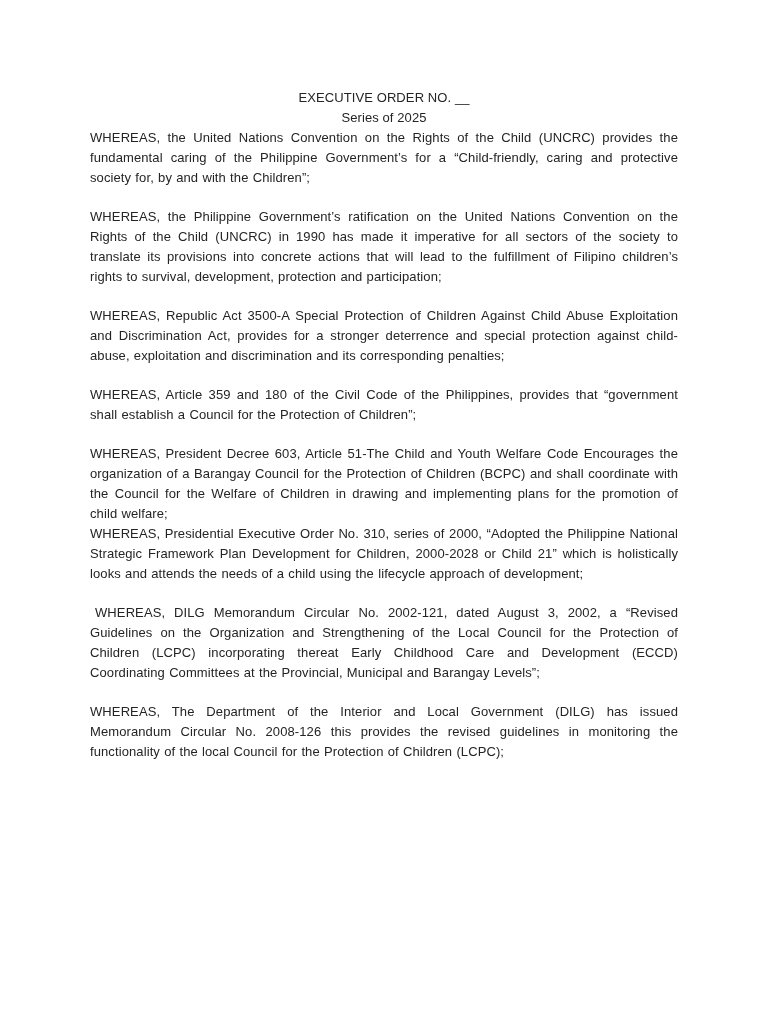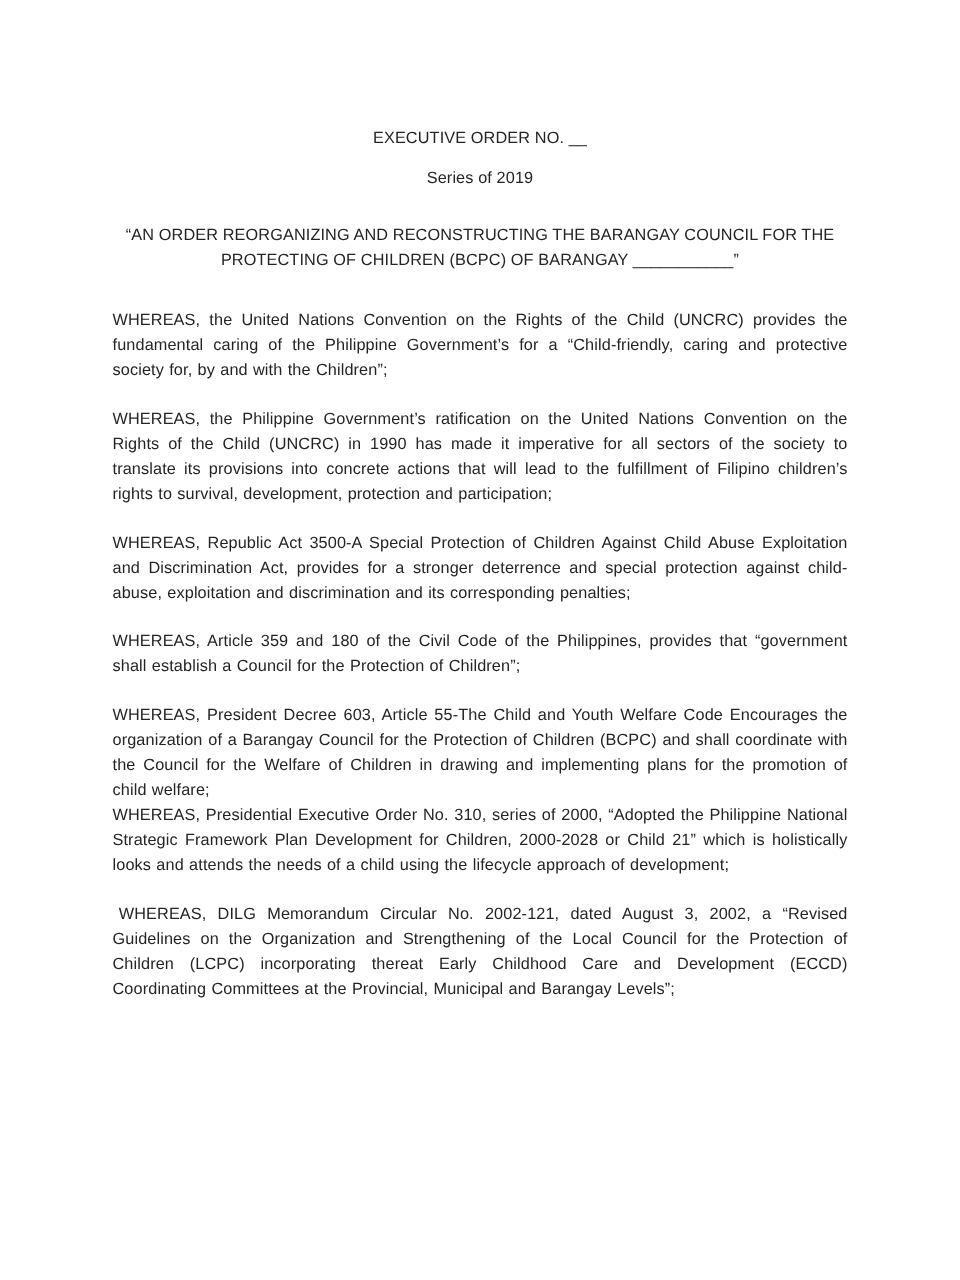--- a/index.html
+++ b/index.html
@@ -18,21 +18,21 @@
   }
   .content {
     position: absolute;
     top: 0;
     left: 90px;
     width: 588px;
     padding-top: 88px;
     box-sizing: border-box;
   }
   .heading p {
-    margin: 12px;
+    margin: 0;
     text-align: center;
     font-size: 13px;
     line-height: 20px;
     letter-spacing: 0.1px;
   }
   .order-title {
     margin: 26px 0 28px 0;
     text-align: center;
     font-size: 13px;
     line-height: 20px;
@@ -55,27 +55,27 @@
   }
 </style>
 </head>
 <body>
 
 <div class="page">
   <div class="content">
 
     <div class="heading">
       <p>EXECUTIVE ORDER NO. __</p>
-      <p>Series of 2019</p>
+      <p>Series of 2025</p>
     </div>
 
-    <p class="order-title">“AN ORDER REORGANIZING AND RECONSTRUCTING THE BARANGAY COUNCIL FOR THE PROTECTING OF CHILDREN (BCPC) OF BARANGAY ___________”</p>
 
     <p class="para">WHEREAS, the United Nations Convention on the Rights of the Child (UNCRC) provides the fundamental caring of the Philippine Government’s for a “Child-friendly, caring and protective society for, by and with the Children”;</p>
     <p class="para">WHEREAS, the Philippine Government’s ratification on the United Nations Convention on the Rights of the Child (UNCRC) in 1990 has made it imperative for all sectors of the society to translate its provisions into concrete actions that will lead to the fulfillment of Filipino children’s rights to survival, development, protection and participation;</p>
     <p class="para">WHEREAS, Republic Act 3500-A Special Protection of Children Against Child Abuse Exploitation and Discrimination Act, provides for a stronger deterrence and special protection against child-abuse, exploitation and discrimination and its corresponding penalties;</p>
     <p class="para">WHEREAS, Article 359 and 180 of the Civil Code of the Philippines, provides that “government shall establish a Council for the Protection of Children”;</p>
-    <p class="para no-gap-after">WHEREAS, President Decree 603, Article 55-The Child and Youth Welfare Code Encourages the organization of a Barangay Council for the Protection of Children (BCPC) and shall coordinate with the Council for the Welfare of Children in drawing and implementing plans for the promotion of child welfare;</p>
+    <p class="para no-gap-after">WHEREAS, President Decree 603, Article 51-The Child and Youth Welfare Code Encourages the organization of a Barangay Council for the Protection of Children (BCPC) and shall coordinate with the Council for the Welfare of Children in drawing and implementing plans for the promotion of child welfare;</p>
     <p class="para">WHEREAS, Presidential Executive Order No. 310, series of 2000, “Adopted the Philippine National Strategic Framework Plan Development for Children, 2000-2028 or Child 21” which is holistically looks and attends the needs of a child using the lifecycle approach of development;</p>
     <p class="para indent-sm">WHEREAS, DILG Memorandum Circular No. 2002-121, dated August 3, 2002, a “Revised Guidelines on the Organization and Strengthening of the Local Council for the Protection of Children (LCPC) incorporating thereat Early Childhood Care and Development (ECCD) Coordinating Committees at the Provincial, Municipal and Barangay Levels”;</p>
+    <p class="para">WHEREAS, The Department of the Interior and Local Government (DILG) has issued Memorandum Circular No. 2008-126 this provides the revised guidelines in monitoring the functionality of the local Council for the Protection of Children (LCPC);</p>
 
   </div>
 </div>
 
 </body></html>

